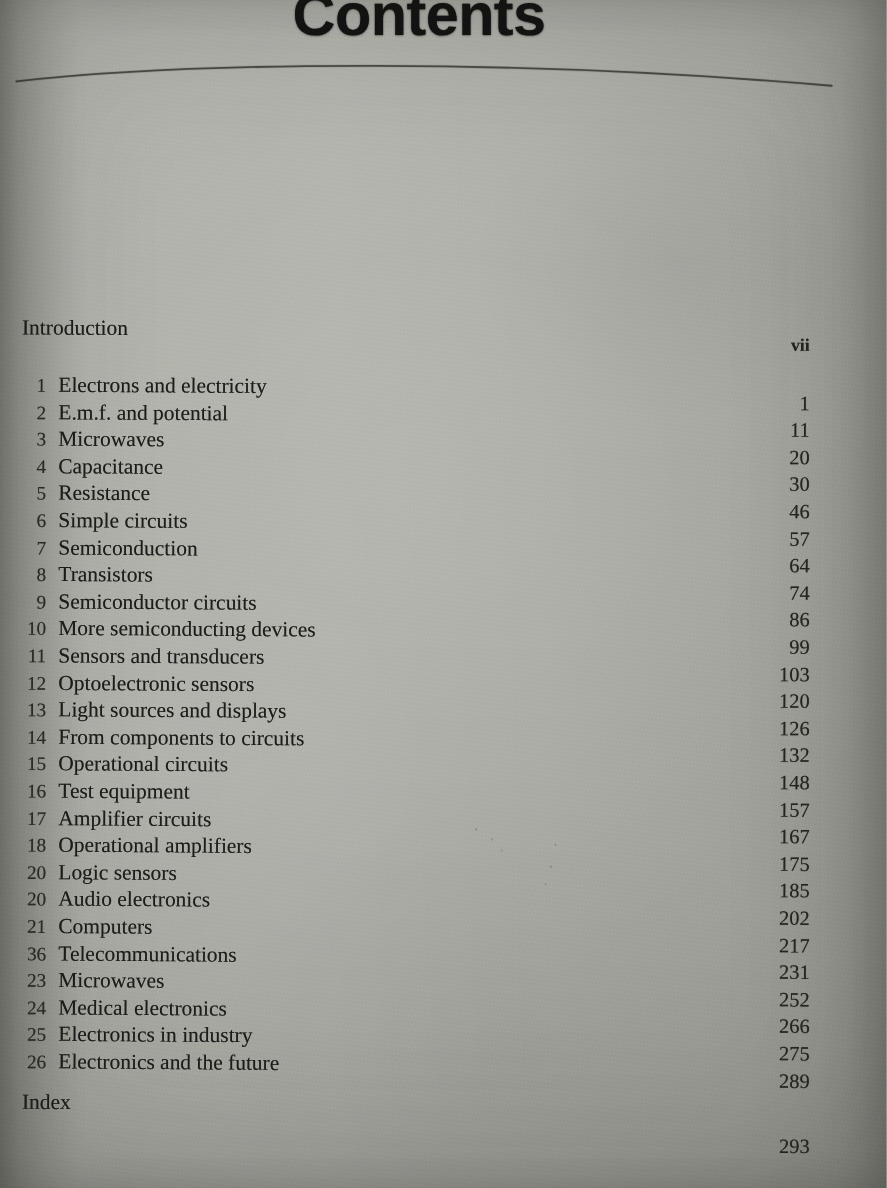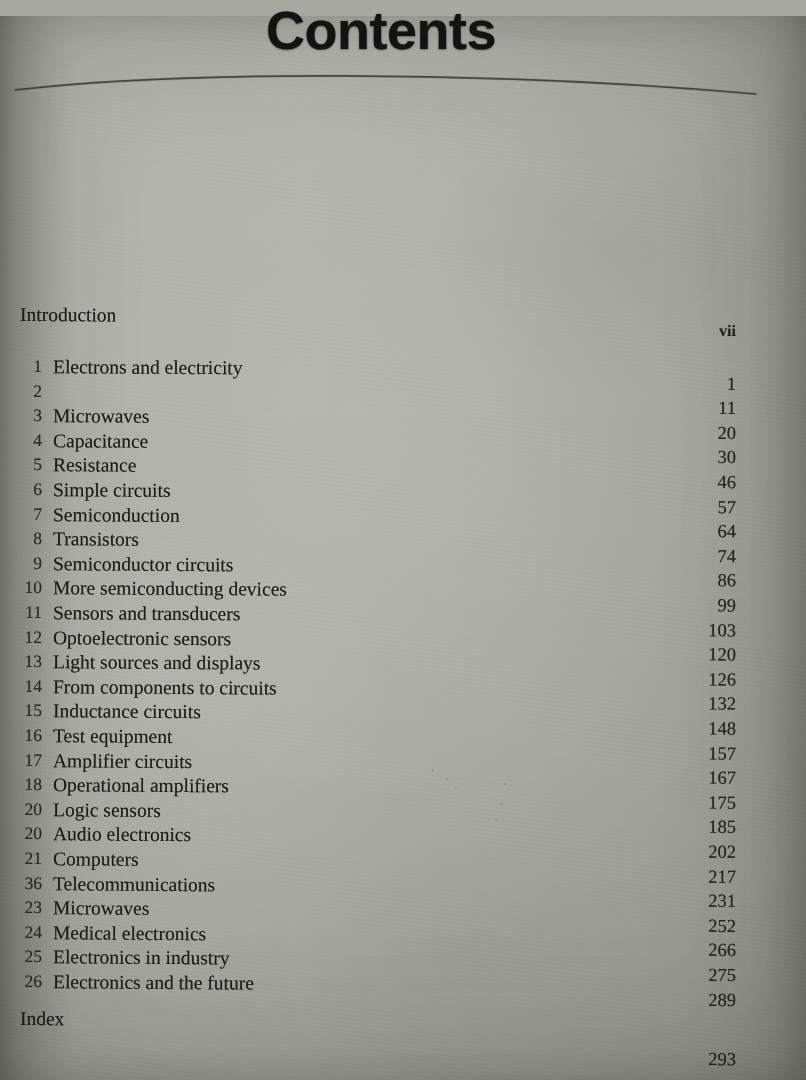--- a/index.html
+++ b/index.html
@@ -24,21 +24,20 @@
         rgba(20,22,18,0.045) 84%,
         rgba(20,22,18,0.10) 95%,
         rgba(15,17,13,0.16) 100%),
       linear-gradient(180deg,
         rgba(255,255,255,0.055) 0%,
         rgba(255,255,255,0.02) 18%,
         rgba(0,0,0,0.00) 46%,
         rgba(0,0,0,0.035) 80%,
         rgba(0,0,0,0.085) 100%),
       #a8a9a1;
-    margin-top: 16px;
   }
   
   #grain{
     position:absolute;inset:0;pointer-events:none;opacity:.5;
     background-image:
       repeating-linear-gradient(102deg, rgba(255,255,255,.035) 0 1px, rgba(0,0,0,.02) 1px 3px),
       repeating-linear-gradient(7deg, rgba(255,255,255,.025) 0 2px, rgba(0,0,0,.018) 2px 4px);
     mix-blend-mode:overlay;
   }
   #blotch{
@@ -127,20 +126,21 @@
       </div>
       <div class="row" style="top: 340px; transform: rotate(0.32379deg); transform-origin: 20px 50%;">
         <div class="num">1</div>
         <div class="ttl">Electrons and electricity</div>
       </div>
       <div class="row" style="top: 353.5px; transform: rotate(0.32379deg); transform-origin: 20px 50%;">
         <div class="pg">1</div>
       </div>
       <div class="row" style="top: 364.6px; transform: rotate(0.327332deg); transform-origin: 20px 50%;">
         <div class="num">2</div>
+        <div class="ttl">E.m.f. and potential</div>
       </div>
       <div class="row" style="top: 378.1px; transform: rotate(0.327332deg); transform-origin: 20px 50%;">
         <div class="pg">11</div>
       </div>
       <div class="row" style="top: 389.2px; transform: rotate(0.330875deg); transform-origin: 20px 50%;">
         <div class="num">3</div>
         <div class="ttl">Microwaves</div>
       </div>
       <div class="row" style="top: 402.7px; transform: rotate(0.330875deg); transform-origin: 20px 50%;">
         <div class="pg">20</div>
@@ -217,21 +217,21 @@
       </div>
       <div class="row" style="top: 659.8px; transform: rotate(0.369841deg); transform-origin: 20px 50%;">
         <div class="num">14</div>
         <div class="ttl">From components to circuits</div>
       </div>
       <div class="row" style="top: 673.3px; transform: rotate(0.369841deg); transform-origin: 20px 50%;">
         <div class="pg">132</div>
       </div>
       <div class="row" style="top: 684.4px; transform: rotate(0.373384deg); transform-origin: 20px 50%;">
         <div class="num">15</div>
-        <div class="ttl">Inductance circuits</div>
+        <div class="ttl">Operational circuits</div>
       </div>
       <div class="row" style="top: 697.9px; transform: rotate(0.373384deg); transform-origin: 20px 50%;">
         <div class="pg">148</div>
       </div>
       <div class="row" style="top: 709px; transform: rotate(0.376926deg); transform-origin: 20px 50%;">
         <div class="num">16</div>
         <div class="ttl">Test equipment</div>
       </div>
       <div class="row" style="top: 722.5px; transform: rotate(0.376926deg); transform-origin: 20px 50%;">
         <div class="pg">157</div>

